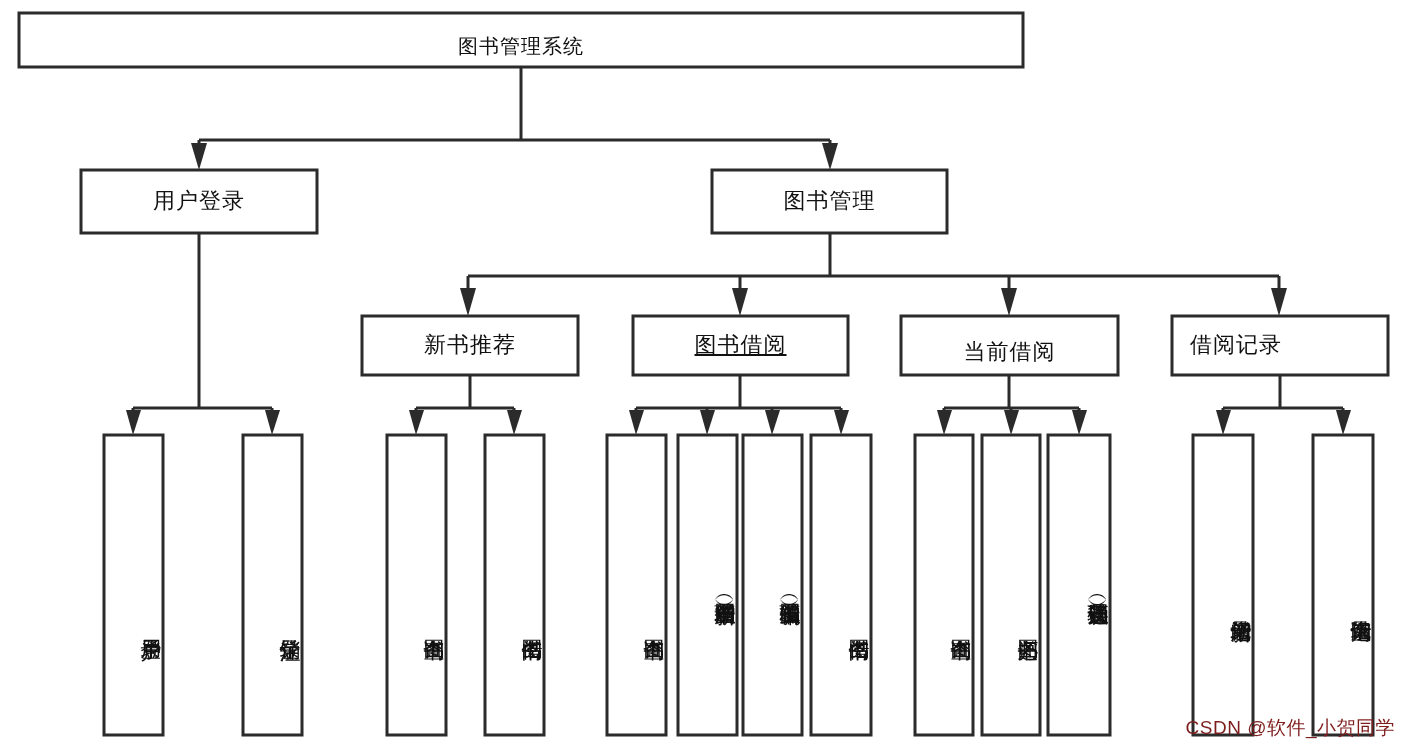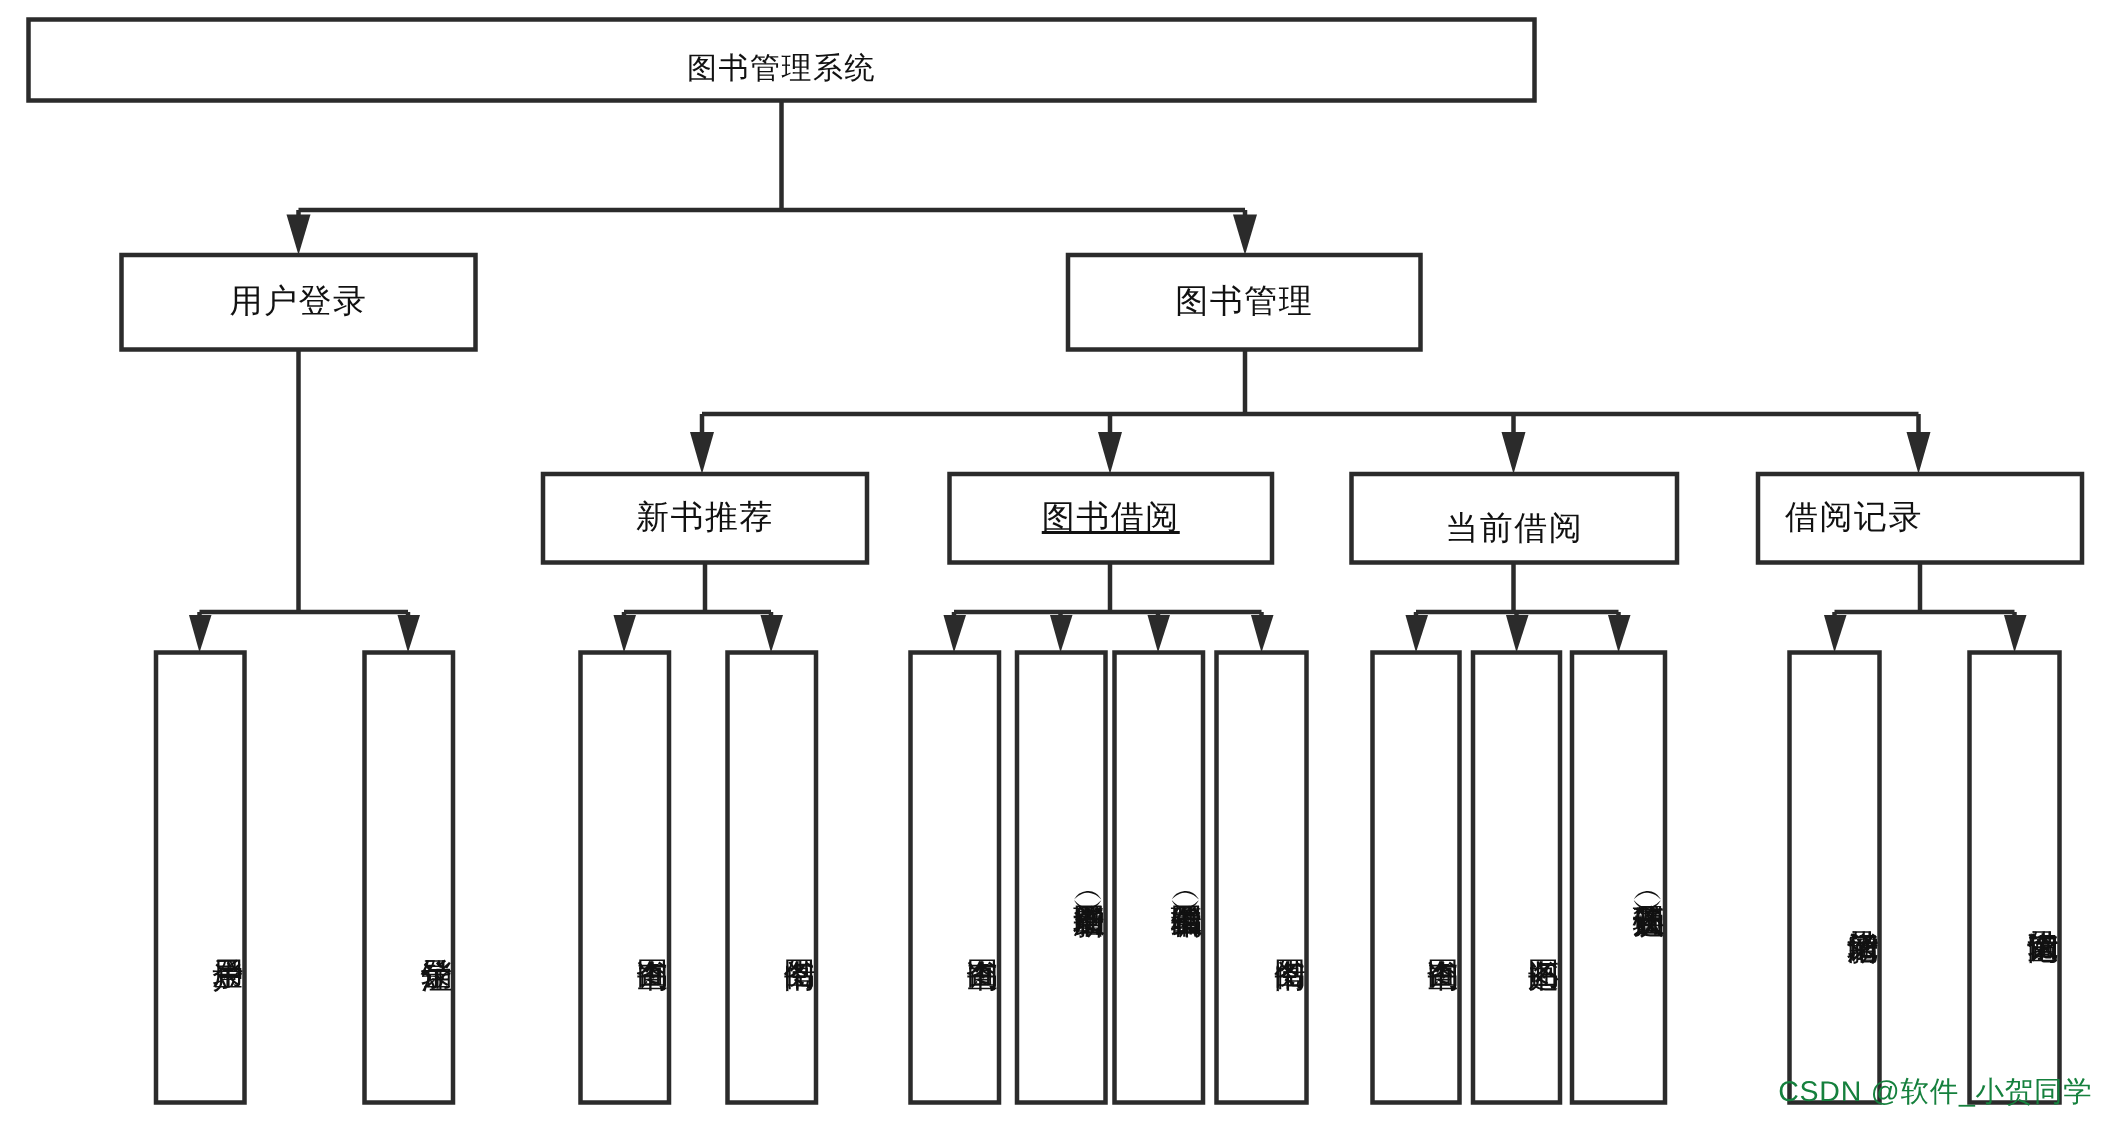--- a/index.html
+++ b/index.html
@@ -65,21 +65,21 @@
     writing-mode: vertical-rl;
     text-orientation: upright;
     pointer-events: none;
     overflow: hidden;
   }
   .watermark {
     position: absolute;
     right: 10px;
     bottom: 6px;
     font-size: 19px;
-    color: #15803d;
+    color: #7f1d1d;
     letter-spacing: 0.5px;
     white-space: nowrap;
   }
 </style>
 </head>
 <body>
 
 <div id="diagram-root">
 
   <svg class="diagram-canvas" viewBox="0 0 1405 747" xmlns="http://www.w3.org/2000/svg">

